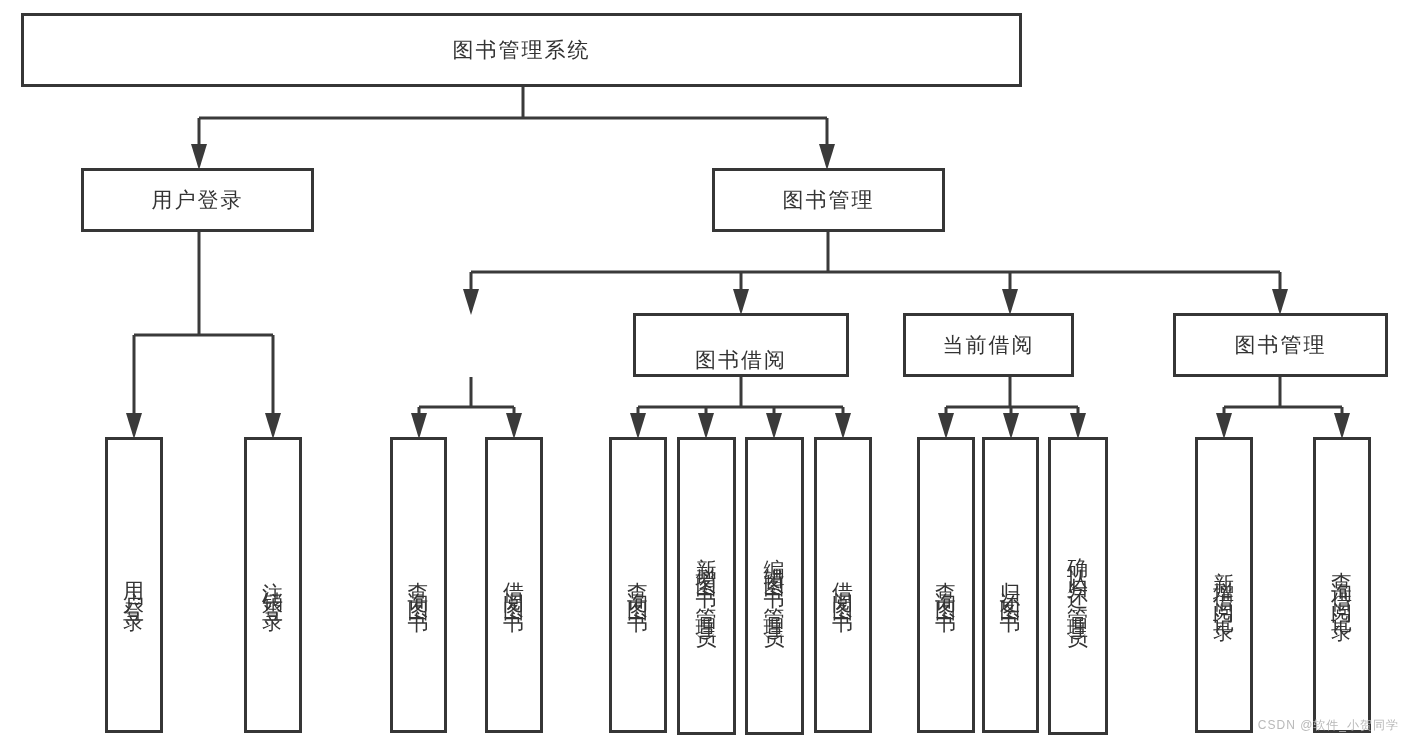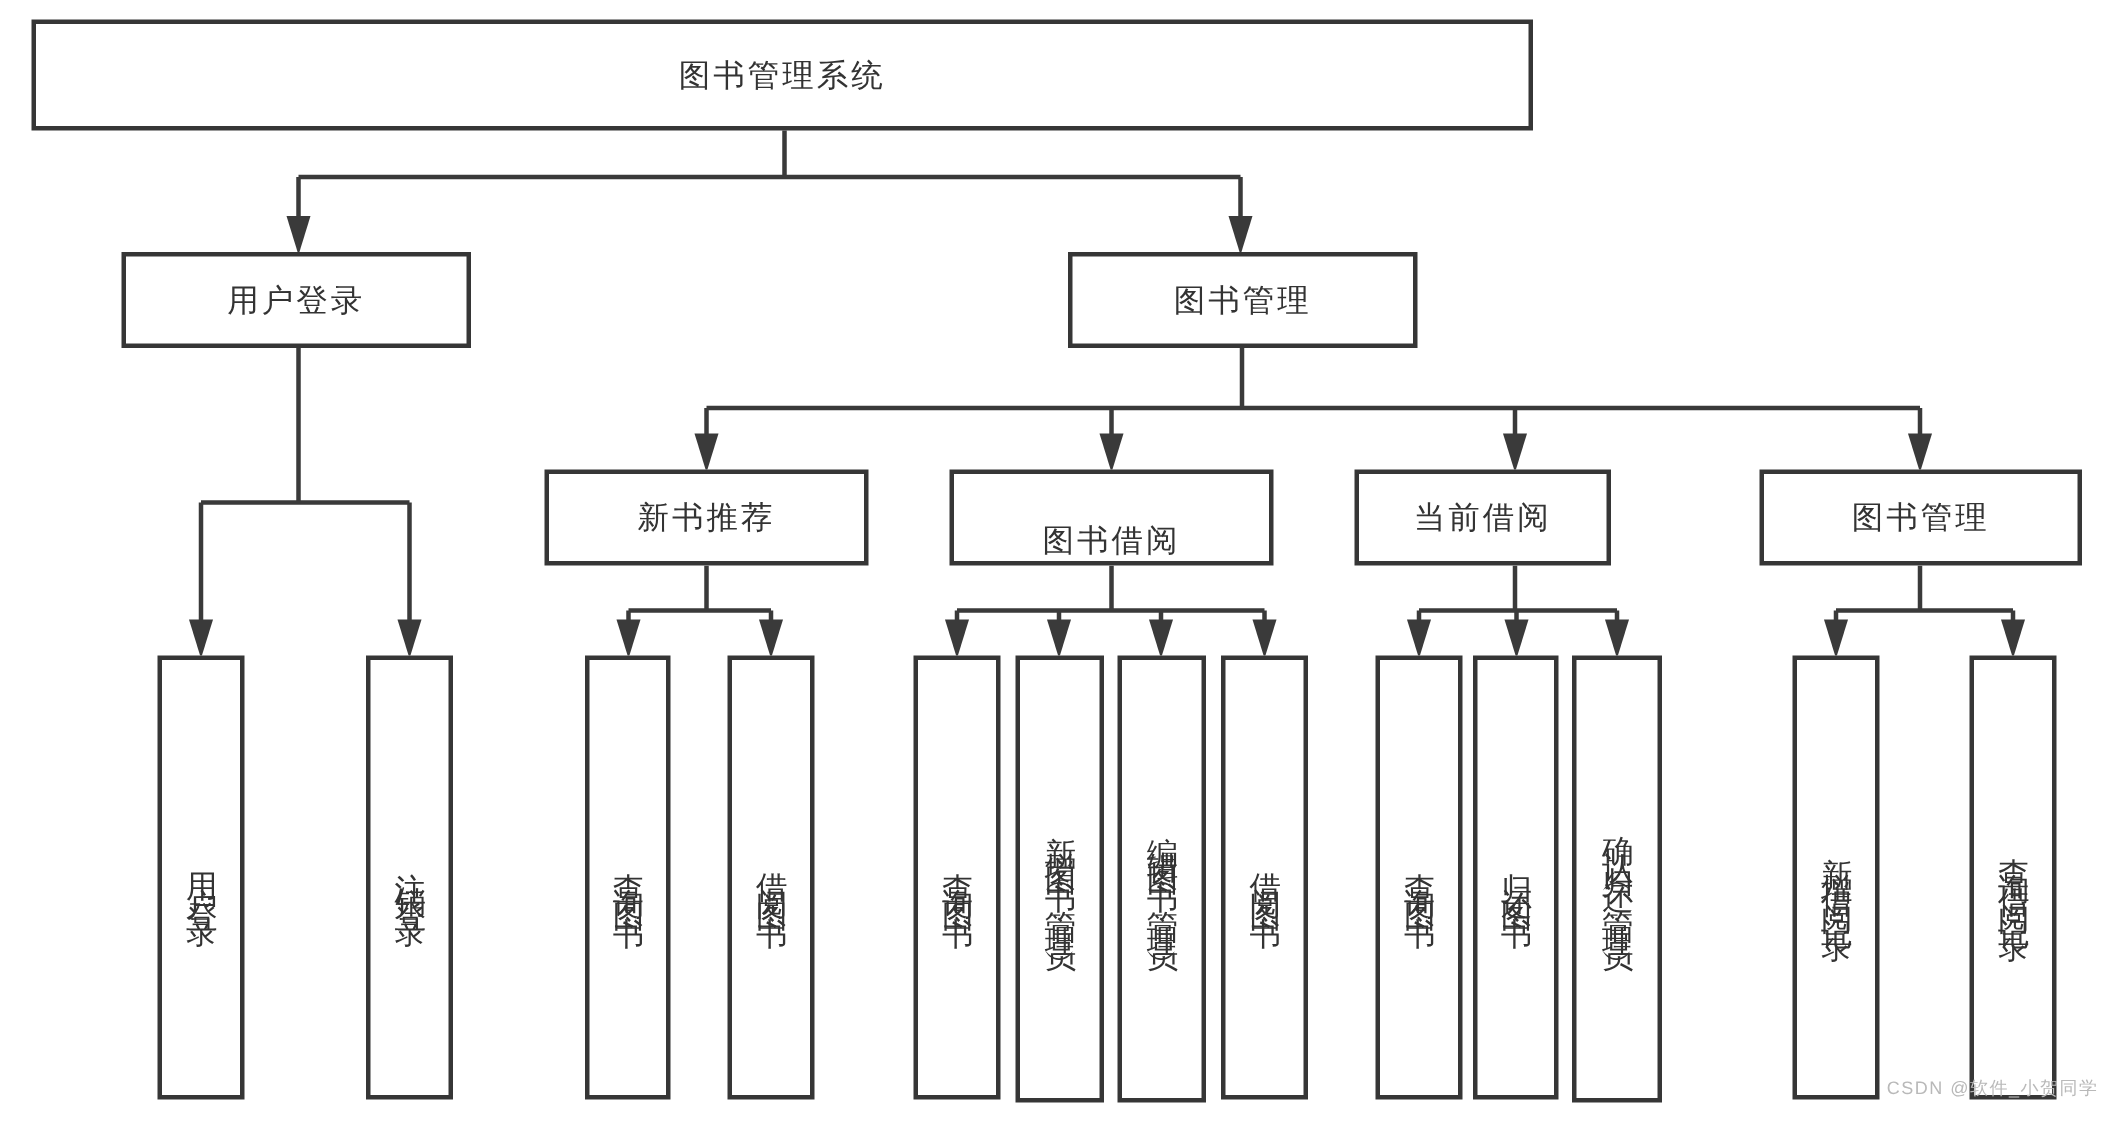--- a/index.html
+++ b/index.html
@@ -108,23 +108,20 @@
     <span class="hlabel">图书管理系统</span>
   </div>
 
   <div class="node" style="left:81px; top:168px; width:233px; height:64px;">
     <span class="hlabel">用户登录</span>
   </div>
   <div class="node" style="left:712px; top:168px; width:233px; height:64px;">
     <span class="hlabel">图书管理</span>
   </div>
 
-  <div class="node" style="left:363px; top:313px; width:216px; height:64px;">
-    <span class="hlabel">新书推荐</span>
-  </div>
   <div class="node" style="left:633px; top:313px; width:216px; height:64px;align-items:flex-end;">
     <span class="hlabel">图书借阅</span>
   </div>
   <div class="node" style="left:903px; top:313px; width:171px; height:64px;">
     <span class="hlabel">当前借阅</span>
   </div>
   <div class="node" style="left:1173px; top:313px; width:215px; height:64px;">
     <span class="hlabel">图书管理</span>
   </div>
 

